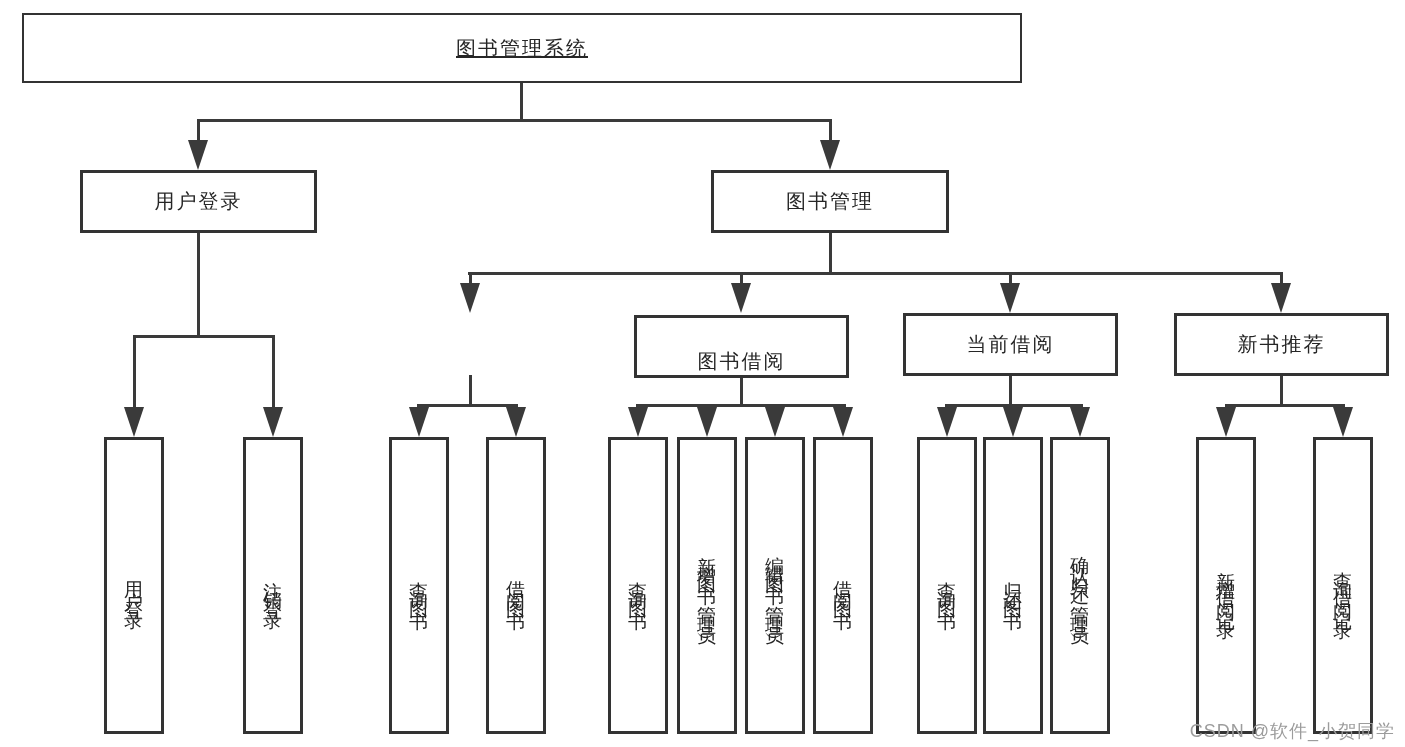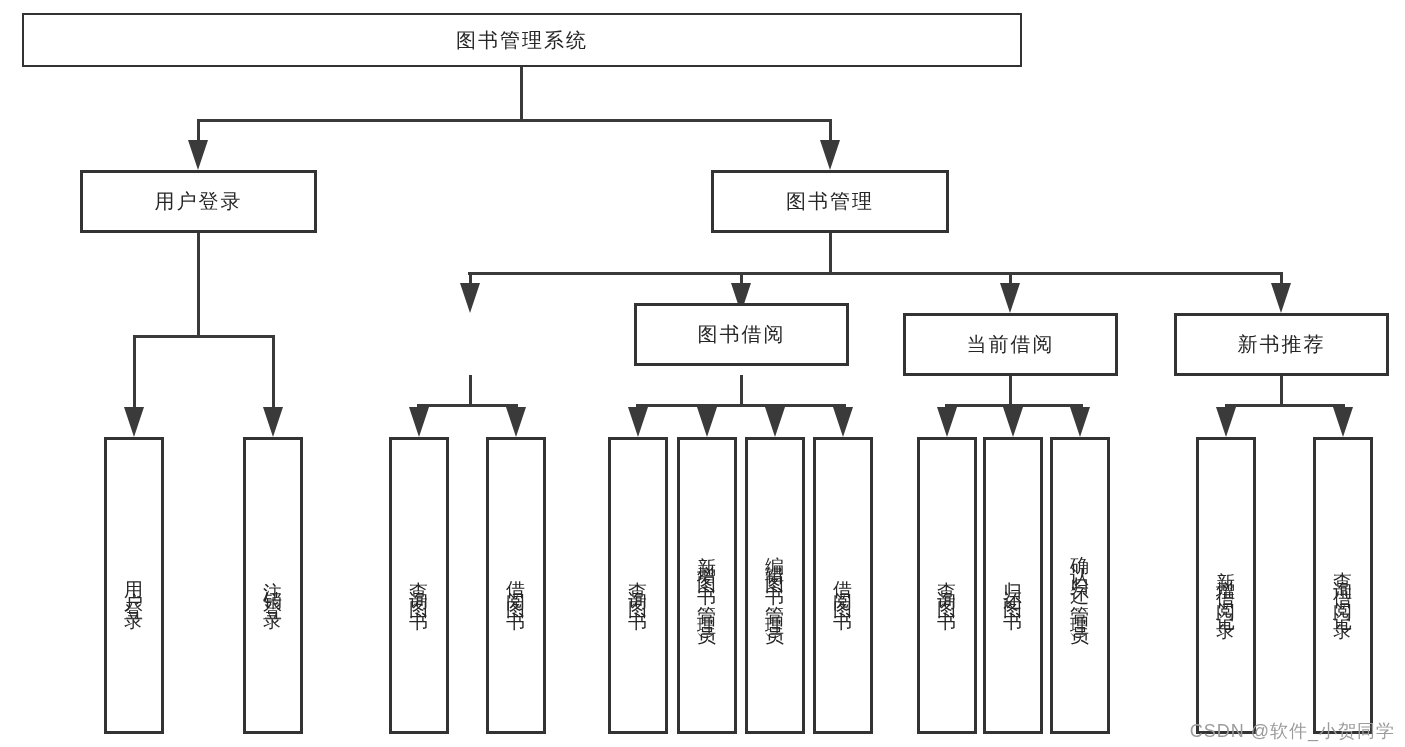--- a/index.html
+++ b/index.html
@@ -104,32 +104,32 @@
   <div class="arrow" style="left:628px;top:407px;"></div>
   <div class="arrow" style="left:697px;top:407px;"></div>
   <div class="arrow" style="left:765px;top:407px;"></div>
   <div class="arrow" style="left:833px;top:407px;"></div>
   <div class="arrow" style="left:937px;top:407px;"></div>
   <div class="arrow" style="left:1003px;top:407px;"></div>
   <div class="arrow" style="left:1070px;top:407px;"></div>
   <div class="arrow" style="left:1216px;top:407px;"></div>
   <div class="arrow" style="left:1333px;top:407px;"></div>
 
-  <div class="box root-box" style="left:22px;top:13px;width:1000px;height:54px;">
+  <div class="box root-box" style="left:22px;top:13px;width:1000px;height:70px;text-decoration:underline;">
     <span class="hlabel">图书管理系统</span>
   </div>
 
   <div class="box" style="left:80px;top:170px;width:237px;height:63px;">
     <span class="hlabel">用户登录</span>
   </div>
   <div class="box" style="left:711px;top:170px;width:238px;height:63px;">
     <span class="hlabel">图书管理</span>
   </div>
 
-  <div class="box" style="left:634px;top:303px;width:215px;height:63px;">
+  <div class="box" style="left:634px;top:315px;width:215px;height:63px;align-items:flex-end;">
     <span class="hlabel">图书借阅</span>
   </div>
   <div class="box" style="left:903px;top:313px;width:215px;height:63px;">
     <span class="hlabel">当前借阅</span>
   </div>
   <div class="box" style="left:1174px;top:313px;width:215px;height:63px;">
     <span class="hlabel">新书推荐</span>
   </div>
 
   <div class="box leaf" style="left:104px;top:437px;width:60px;height:297px;">

